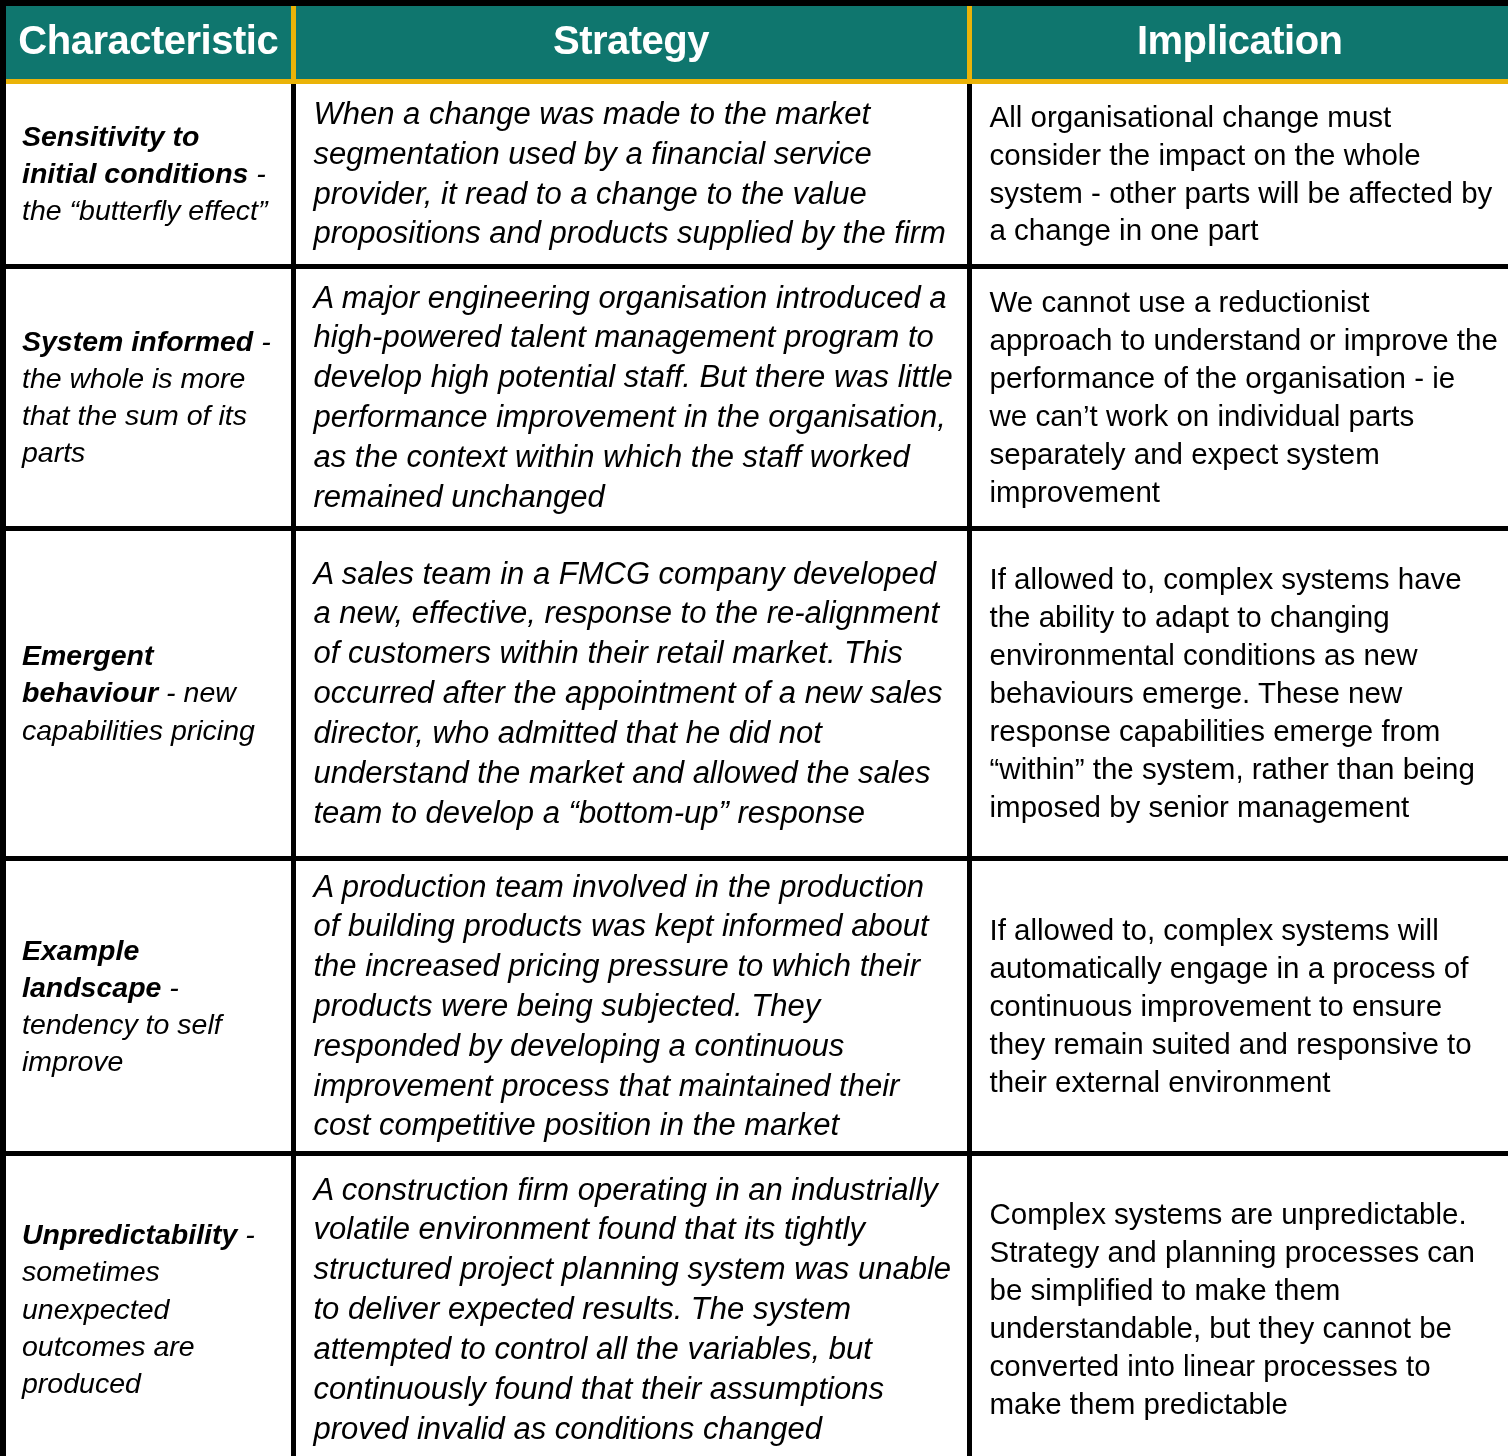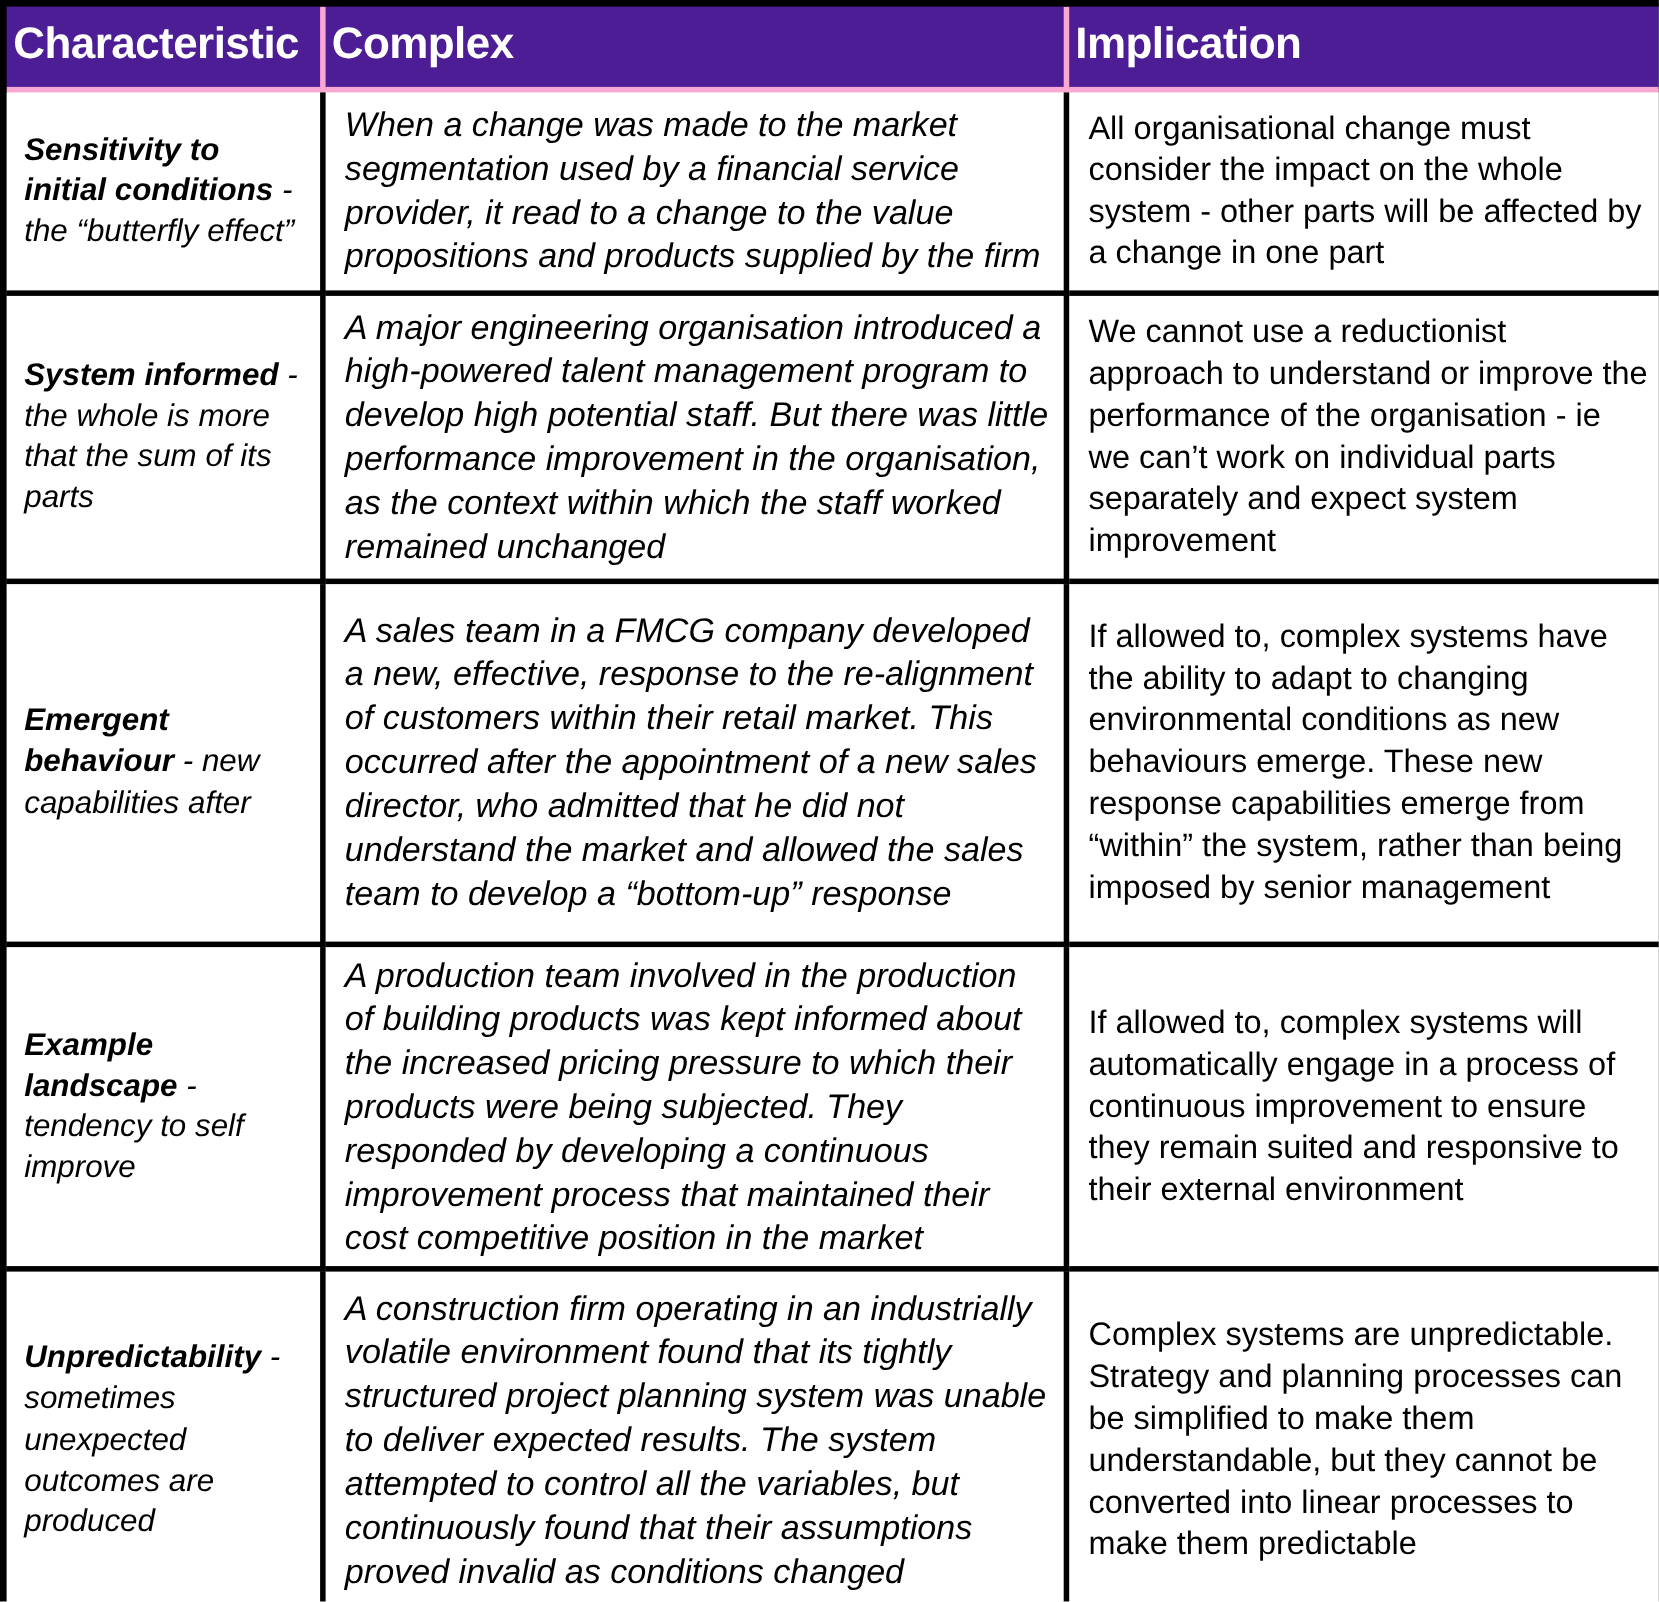--- a/index.html
+++ b/index.html
@@ -29,29 +29,29 @@
     border: 6px solid #000000;
     box-sizing: border-box;
   }
 
   table.char-table col.col-characteristic { width: 290px; }
   table.char-table col.col-example        { width: 676px; }
   table.char-table col.col-implication    { width: 542px; }
 
   
   thead tr.header-row th {
-    background: #4c1d95;
+    background: #0f766e;
     color: #ffffff;
     font-weight: bold;
     font-size: 40px;
     line-height: 1.0;
-    text-align: left;
+    text-align: center;
     vertical-align: middle;
     padding: 12px 6px 16px 6px;
-    border: 5px solid #f9a8d4;
+    border: 5px solid #eab308;
     box-sizing: border-box;
     height: 78px;
     letter-spacing: -0.5px;
   }
 
   
   tbody td {
     border: 5px solid #000000;
     vertical-align: middle;
     background: #ffffff;
@@ -107,40 +107,40 @@
 <div class="table-wrap">
   <table class="char-table">
     <colgroup>
       <col class="col-characteristic">
       <col class="col-example">
       <col class="col-implication">
     </colgroup>
     <thead>
       <tr class="header-row">
         <th>Characteristic</th>
-        <th>Complex</th>
+        <th>Strategy</th>
         <th>Implication</th>
       </tr>
     </thead>
     <tbody>
 
       <tr class="row-0">
         <td class="cell-characteristic"><span class="term">Sensitivity to initial conditions</span><span class="desc"> - the “butterfly effect”</span></td>
         <td class="cell-example">When a change was made to the market segmentation used by a financial service provider, it read to a change to the value propositions and products supplied by the firm</td>
         <td class="cell-implication">All organisational change must consider the impact on the whole system - other parts will be affected by a change in one part</td>
       </tr>
 
       <tr class="row-1">
         <td class="cell-characteristic"><span class="term">System informed</span><span class="desc"> - the whole is more that the sum of its parts</span></td>
         <td class="cell-example">A major engineering organisation introduced a high-powered talent management program to develop high potential staff. But there was little performance improvement in the organisation, as the context within which the staff worked remained unchanged</td>
         <td class="cell-implication">We cannot use a reductionist approach to understand or improve the performance of the organisation - ie we can’t work on individual parts separately and expect system improvement</td>
       </tr>
 
       <tr class="row-2">
-        <td class="cell-characteristic"><span class="term">Emergent behaviour</span><span class="desc"> - new capabilities after</span></td>
+        <td class="cell-characteristic"><span class="term">Emergent behaviour</span><span class="desc"> - new capabilities pricing</span></td>
         <td class="cell-example">A sales team in a FMCG company developed a new, effective, response to the re-alignment of customers within their retail market. This occurred after the appointment of a new sales director, who admitted that he did not understand the market and allowed the sales team to develop a “bottom-up” response</td>
         <td class="cell-implication">If allowed to, complex systems have the ability to adapt to changing environmental conditions as new behaviours emerge. These new response capabilities emerge from “within” the system, rather than being imposed by senior management</td>
       </tr>
 
       <tr class="row-3">
         <td class="cell-characteristic"><span class="term">Example landscape</span><span class="desc"> - tendency to self improve</span></td>
         <td class="cell-example">A production team involved in the production of building products was kept informed about the increased pricing pressure to which their products were being subjected. They responded by developing a continuous improvement process that maintained their cost competitive position in the market</td>
         <td class="cell-implication">If allowed to, complex systems will automatically engage in a process of continuous improvement to ensure they remain suited and responsive to their external environment</td>
       </tr>
 

